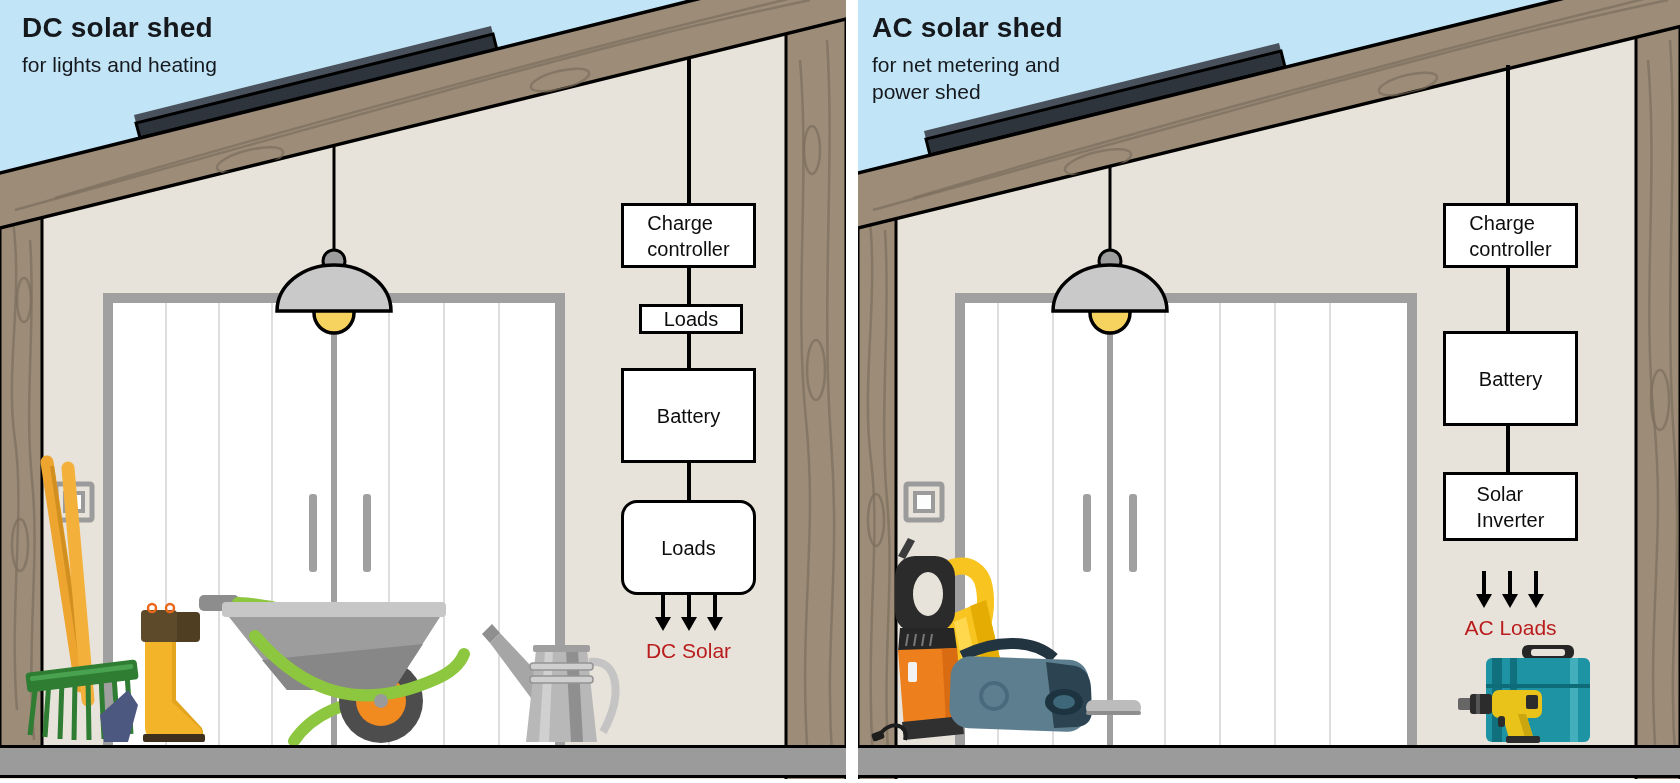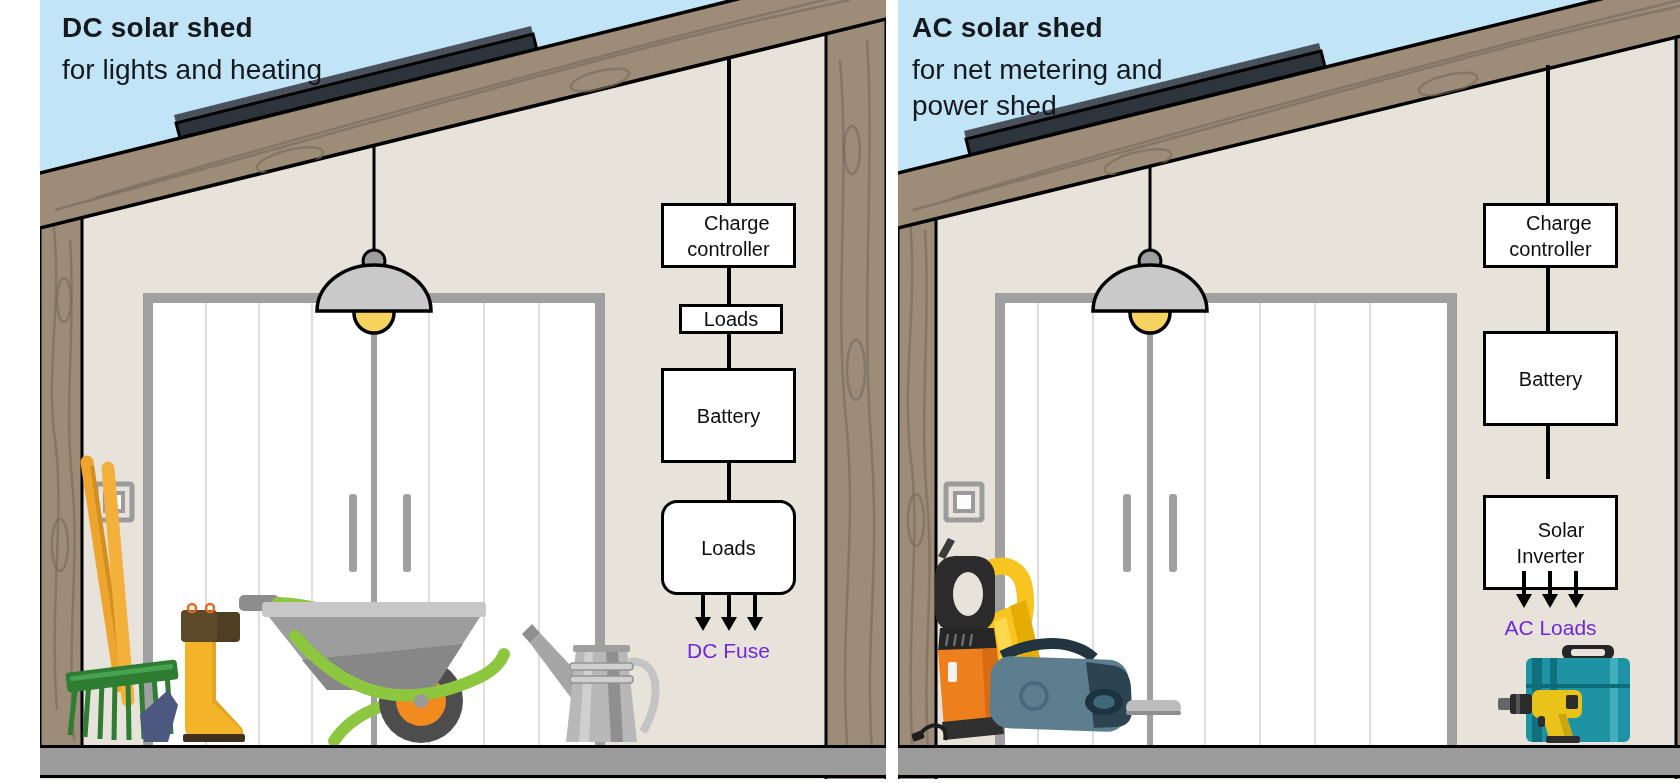--- a/index.html
+++ b/index.html
@@ -1,29 +1,29 @@
 <!DOCTYPE html>
 <html><head>
 <meta charset="utf-8">
 <style>
   html,body{margin:0;padding:0;background:#ffffff;}
   body{width:1680px;height:783px;position:relative;overflow:hidden;
        font-family:"Liberation Sans",sans-serif;color:#15181c;}
-  .panel{position:absolute;top:0;height:783px;overflow:hidden;margin-left:40px;}
+  .panel{position:absolute;top:0;height:783px;overflow:hidden;}
   .scene{position:absolute;left:0;top:0;}
   .title{position:absolute;font-size:28px;font-weight:bold;letter-spacing:.2px;white-space:pre-line;}
-  .subtitle{position:absolute;font-size:28px;line-height:1.28;white-space:pre-line;}
+  .subtitle{position:absolute;font-size:21px;line-height:1.28;white-space:pre-line;}
   .box{position:absolute;box-sizing:border-box;background:#ffffff;border:3px solid #000;
-       display:flex;align-items:center;justify-content:center;text-align:right;
+       display:flex;align-items:center;justify-content:center;text-align:left;
        font-size:20px;line-height:1.3;color:#0d0d0d;white-space:pre-line;}
   .vline{position:absolute;width:4px;background:#000;}
   .arrow{position:absolute;width:4px;background:#000;}
   .arrow::after{content:"";position:absolute;left:-6px;bottom:-13px;width:0;height:0;
        border-left:8px solid transparent;border-right:8px solid transparent;border-top:14px solid #000;}
-  .flow-label{position:absolute;font-size:21px;color:#6d28d9;text-align:center;white-space:pre-line;}
+  .flow-label{position:absolute;font-size:21px;color:#b91c1c;text-align:center;white-space:pre-line;}
   svg{display:block;}
   .grain{stroke:#7c6e5c;stroke-width:2.5;fill:none;opacity:.7;}
 </style>
 </head>
 <body>
 
 <div class="panel" style="left:0;width:846px;">
 
   <svg class="scene" width="846" height="783" viewBox="0 0 846 783">
     <defs>
@@ -181,21 +181,21 @@
   <div class="box" style="left:621px;top:368px;width:135px;height:95px;">
     <span>Battery</span>
   </div>
   <div class="vline" style="left:687px;top:461px;height:41px;"></div>
   <div class="box" style="left:621px;top:500px;width:135px;height:95px;border-radius:16px;">
     <span>Loads</span>
   </div>
   <div class="arrow" style="left:661px;top:594px;height:24px;"></div>
   <div class="arrow" style="left:687px;top:594px;height:24px;"></div>
   <div class="arrow" style="left:713px;top:594px;height:24px;"></div>
-  <div class="flow-label" style="left:621px;top:639px;width:135px;">DC Fuse</div>
+  <div class="flow-label" style="left:621px;top:639px;width:135px;">DC Solar</div>
 </div>
 
 <div class="panel" style="left:858px;width:822px;">
 
   <svg class="scene" width="822" height="783" viewBox="0 0 822 783">
     <defs>
       <clipPath id="beamClipR">
           <polygon points="-6,174.5 828,-32 828,25 -6,229.5"></polygon>
         </clipPath>
       <clipPath id="postLClipR">
@@ -342,21 +342,21 @@
   <div class="vline" style="left:648px;top:65px;height:140px;"></div>
   <div class="box" style="left:585px;top:203px;width:135px;height:65px;">
     <span>Charge
 controller</span>
   </div>
   <div class="vline" style="left:648px;top:266px;height:67px;"></div>
   <div class="box" style="left:585px;top:331px;width:135px;height:95px;">
     <span>Battery</span>
   </div>
   <div class="vline" style="left:648px;top:424px;height:55px;"></div>
-  <div class="box" style="left:585px;top:495px;width:135px;height:95px;">
+  <div class="box" style="left:585px;top:472px;width:135px;height:69px;">
     <span>Solar
 Inverter</span>
   </div>
   <div class="arrow" style="left:624px;top:571px;height:24px;"></div>
   <div class="arrow" style="left:650px;top:571px;height:24px;"></div>
   <div class="arrow" style="left:676px;top:571px;height:24px;"></div>
   <div class="flow-label" style="left:585px;top:616px;width:135px;">AC Loads</div>
 </div>
 
 </body></html>

